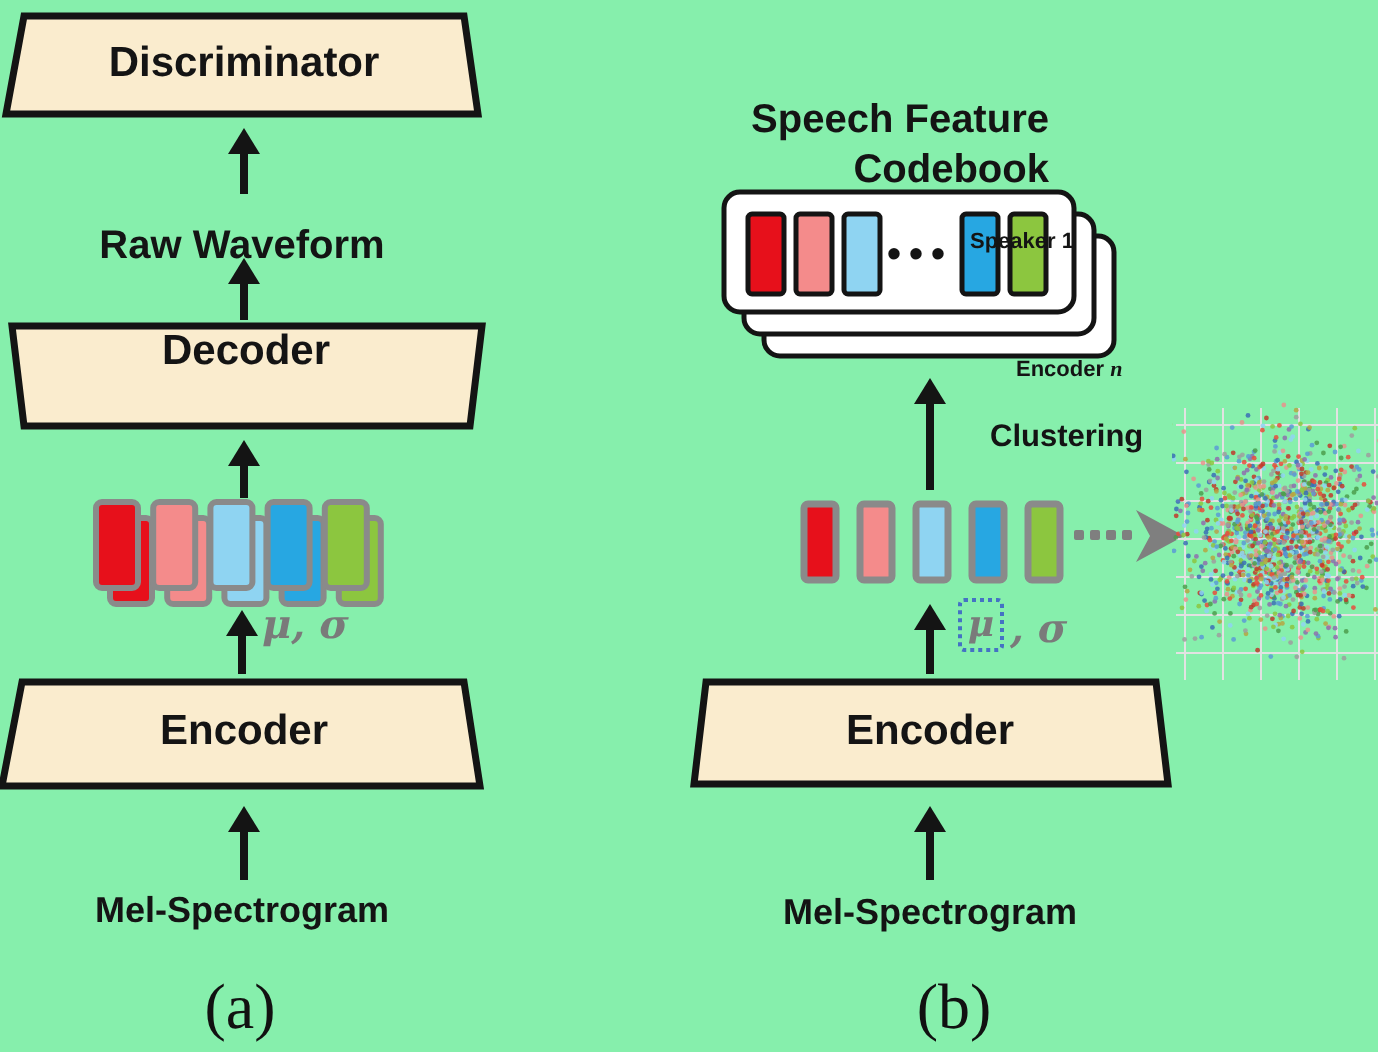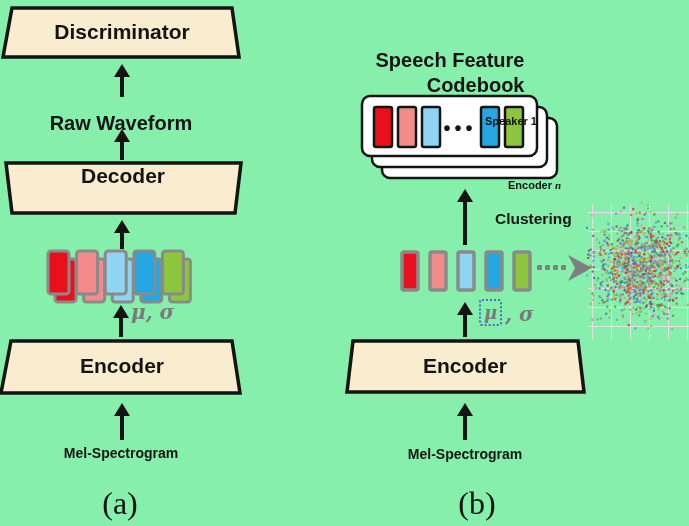--- a/index.html
+++ b/index.html
@@ -10,21 +10,21 @@
   .card{fill:#ffffff;stroke:var(--ink);stroke-width:2.5px;}
   .arrowline{stroke:var(--ink);stroke-width:4px;}
   .arrowhead{fill:var(--ink);}
   .gridline{stroke:var(--grid);stroke-width:1px;}
   .dash{fill:var(--dotarrow);}
   .chev{fill:var(--dotarrow);}
   .lbl{position:absolute;color:var(--ink);font-weight:bold;white-space:nowrap;}
   .ctr{transform:translateX(-50%);}
   .boxlbl{font-size:21px;}
   .flowlbl{font-size:20px;}
-  .mellbl{font-size:14px;}
+  .mellbl{font-size:18px;}
   .title{font-size:20px;text-align:right;white-space:pre-line;line-height:25px;transform:translateX(-50%);margin-top:28px;}
   .small{font-size:11px;}
   .clust{font-size:15.5px;}
   .greek{position:absolute;color:var(--graytext);font-family:"DejaVu Serif",serif;
          font-style:italic;font-weight:bold;font-size:20px;white-space:nowrap;}
   .mubox{position:absolute;left:479px;top:299px;width:23px;height:27px;
          border:2px dotted var(--dotblue);border-radius:3px;box-sizing:border-box;
          display:flex;align-items:center;justify-content:center;}
   .mubox .greek{position:static;}
   .caption{position:absolute;font-family:"Liberation Serif",serif;font-size:32px;

